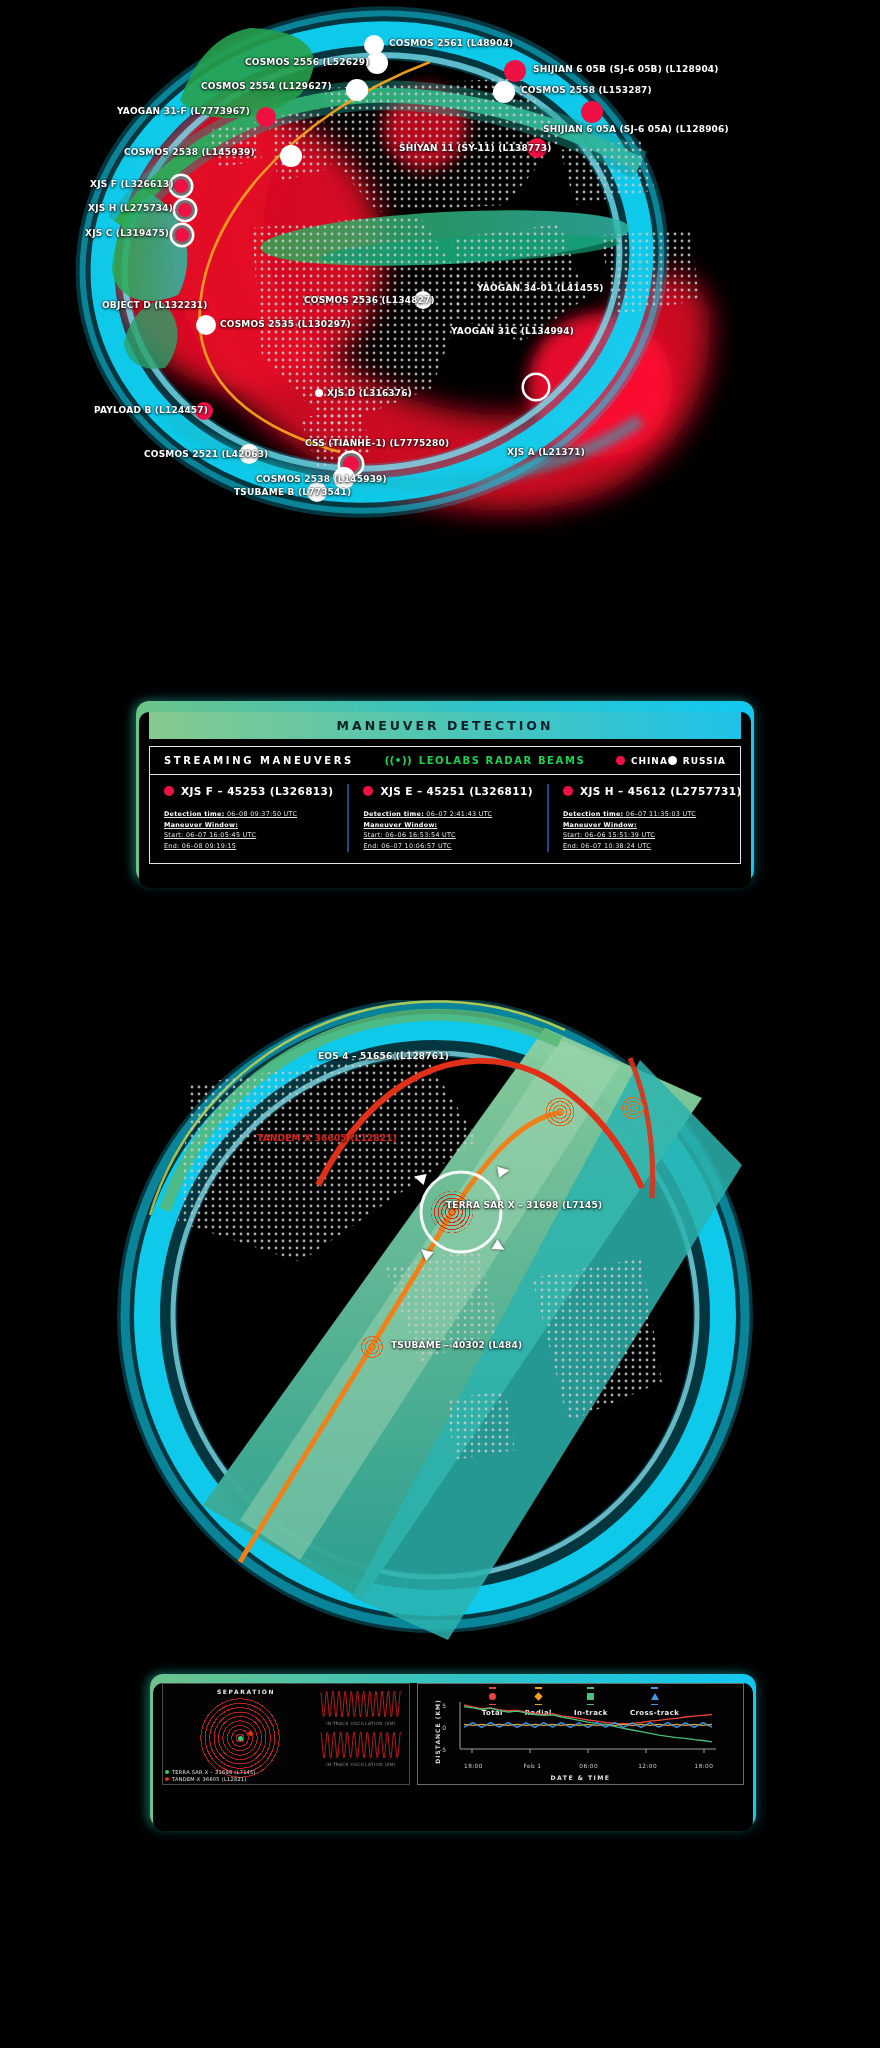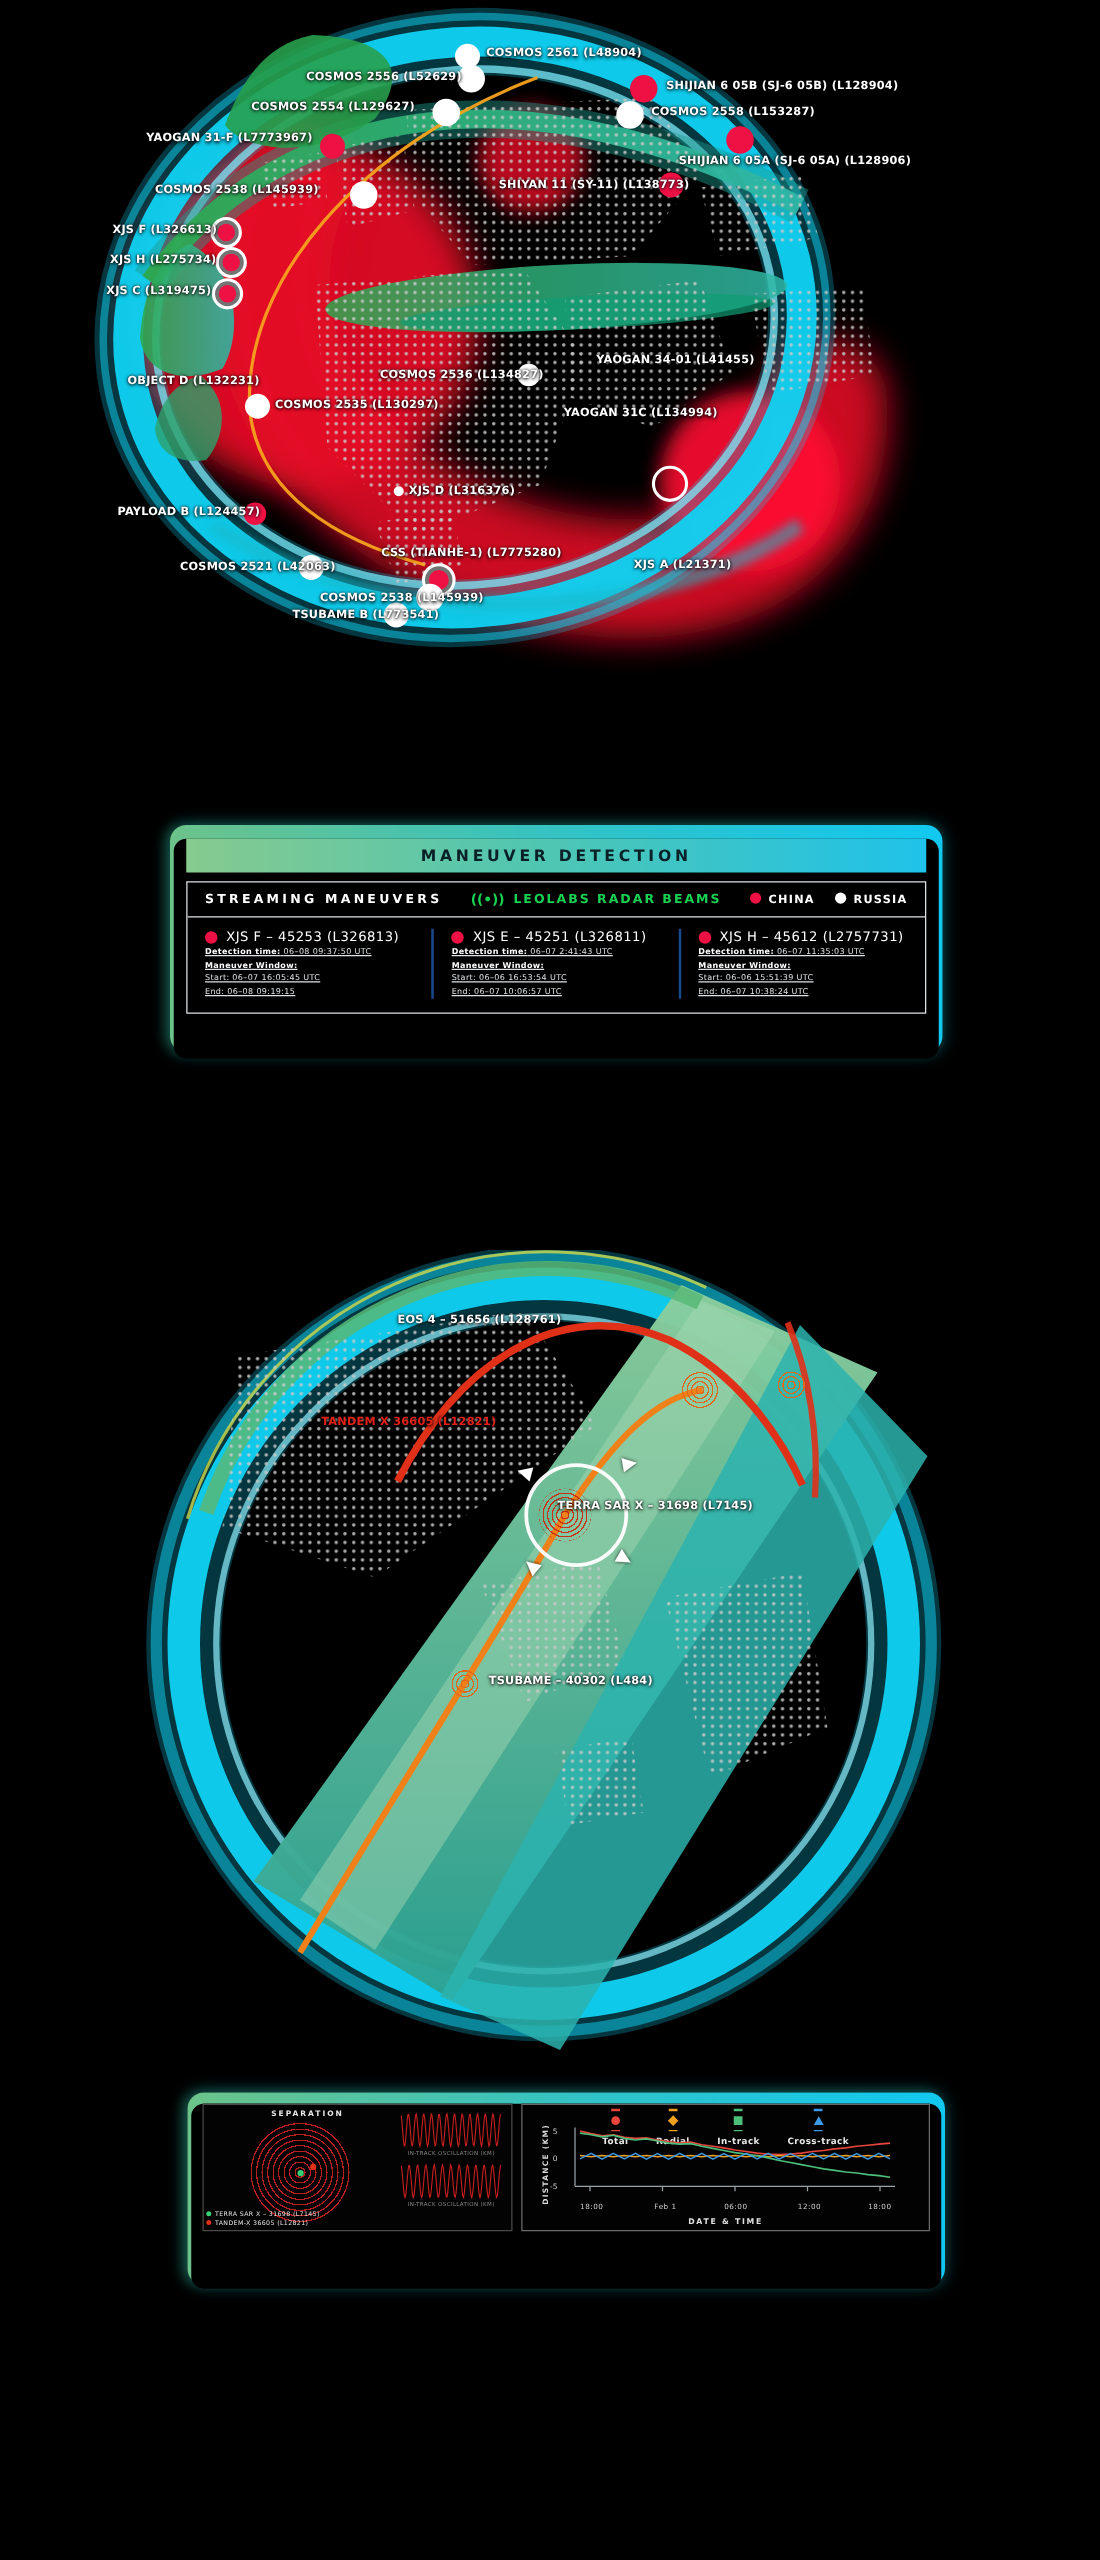--- a/index.html
+++ b/index.html
@@ -18,28 +18,28 @@
     box-shadow:0 0 14px rgba(20,200,240,.35), -4px 0 10px rgba(70,190,120,.3);}
   .panel-inner{background:#000;border-radius:10px;width:100%;height:100%;box-sizing:border-box;}
   .phead{margin:8px 10px 0;height:27px;display:flex;align-items:center;justify-content:center;
     background:linear-gradient(90deg,#86ca8e 0%,#4fc6b2 48%,#1fc2e9 100%);
     color:#0a2027;font-weight:700;font-size:12.5px;letter-spacing:3px;}
   .mcontent{margin:7px 10px 8px;border:1.5px solid #dfe4e7;}
   .subbar{display:flex;align-items:center;justify-content:space-between;padding:7px 14px;border-bottom:1.5px solid #dfe4e7;}
   .sub-left{color:#fff;font-weight:700;font-size:10px;letter-spacing:2.6px;}
   .radar{display:flex;align-items:center;gap:7px;color:#17d352;font-weight:700;font-size:10px;letter-spacing:1.6px;}
   .radar .glyph{font-size:11px;letter-spacing:0;}
-  .mlegend{display:flex;align-items:center;gap:16px;color:#fff;font-weight:700;font-size:9px;letter-spacing:1px;justify-content:center;}
+  .mlegend{display:flex;align-items:center;color:#fff;font-weight:700;font-size:9px;letter-spacing:1px;justify-content:center;}
   .ldot{display:inline-block;width:9px;height:9px;border-radius:50%;margin-right:6px;vertical-align:-1px;}
   .ldot.china{background:#ef1044;}
   .ldot.russia{background:#fff;}
   .mcols{display:flex;padding:9px 0 11px;}
   .mcol{flex:1;padding:1px 14px;}
   .mcol + .mcol{border-left:2px solid #1b4a8c;}
-  .mname{color:#fff;font-weight:400;font-size:10.5px;letter-spacing:.4px;display:flex;align-items:center;gap:7px;margin-bottom:0;white-space:nowrap;}
+  .mname{color:#fff;font-weight:700;font-size:10.5px;letter-spacing:.4px;display:flex;align-items:center;gap:7px;margin-bottom:12px;white-space:nowrap;}
   .mdot{width:10px;height:10px;border-radius:50%;background:#ef1044;flex:0 0 auto;}
   .mline{color:#dfe3e6;font-size:6.4px;letter-spacing:.3px;line-height:1.65;white-space:nowrap;text-decoration:underline;}
   .mline b{color:#fff;}
   
   .rpo .phead{height:24px;font-size:11px;margin:6px 9px 0;}
   .rpo-content{display:flex;gap:7px;margin:6px 9px 8px;height:102px;}
   .sep-box{position:relative;width:246px;border:1px solid #4a4a4a;background:#030303;flex:0 0 auto;}
   .sep-title{position:absolute;left:28px;top:4px;width:110px;text-align:center;color:#e8e8e8;font-size:6px;letter-spacing:1.6px;font-weight:700;}
   .sep-spiral{position:absolute;left:36px;top:13px;width:82px;height:82px;border-radius:50%;
     background:repeating-radial-gradient(circle at 50% 50%, rgba(180,25,25,0) 0 3.4px, rgba(195,32,32,.95) 3.4px 4.4px);}
@@ -167,21 +167,21 @@
         <div class="sat-dot" style="left: 343px; top: 456px; height: 16px; width: 16px; background: rgb(239, 16, 68); box-shadow: rgba(0, 0, 0, 0.55) 0px 0px 0px 3px, rgb(255, 255, 255) 0px 0px 0px 5.5px;"></div>
         <div class="sat-label" style="left: 144px; top: 449px;">COSMOS 2521 (L42063)</div>
         <div class="sat-dot" style="left: 239px; top: 444px; height: 20px; width: 20px; background: rgb(255, 255, 255);"></div>
         <div class="sat-label" style="left: 256px; top: 474px;">COSMOS 2538 (L145939)</div>
         <div class="sat-dot" style="left: 333px; top: 467px; height: 22px; width: 22px; background: rgb(255, 255, 255);"></div>
         <div class="sat-label" style="left: 234px; top: 487px;">TSUBAME B (L773541)</div>
         <div class="sat-dot" style="left: 307px; top: 482px; height: 20px; width: 20px; background: rgb(255, 255, 255);"></div>
       </div>
   </section>
 
-  <section class="panel-wrap" style="left:136px;top:660px;width:612px;height:176px;">
+  <section class="panel-wrap" style="left:136px;top:701px;width:612px;height:176px;">
     <div class="panel-inner">
       <div class="phead">MANEUVER DETECTION</div>
       <div class="mcontent">
         <div class="subbar">
           <span class="sub-left">STREAMING MANEUVERS</span>
           <span class="radar">
             <span class="glyph">((•))</span>
             <span>LEOLABS RADAR BEAMS</span>
           </span>
           <span class="mlegend">

